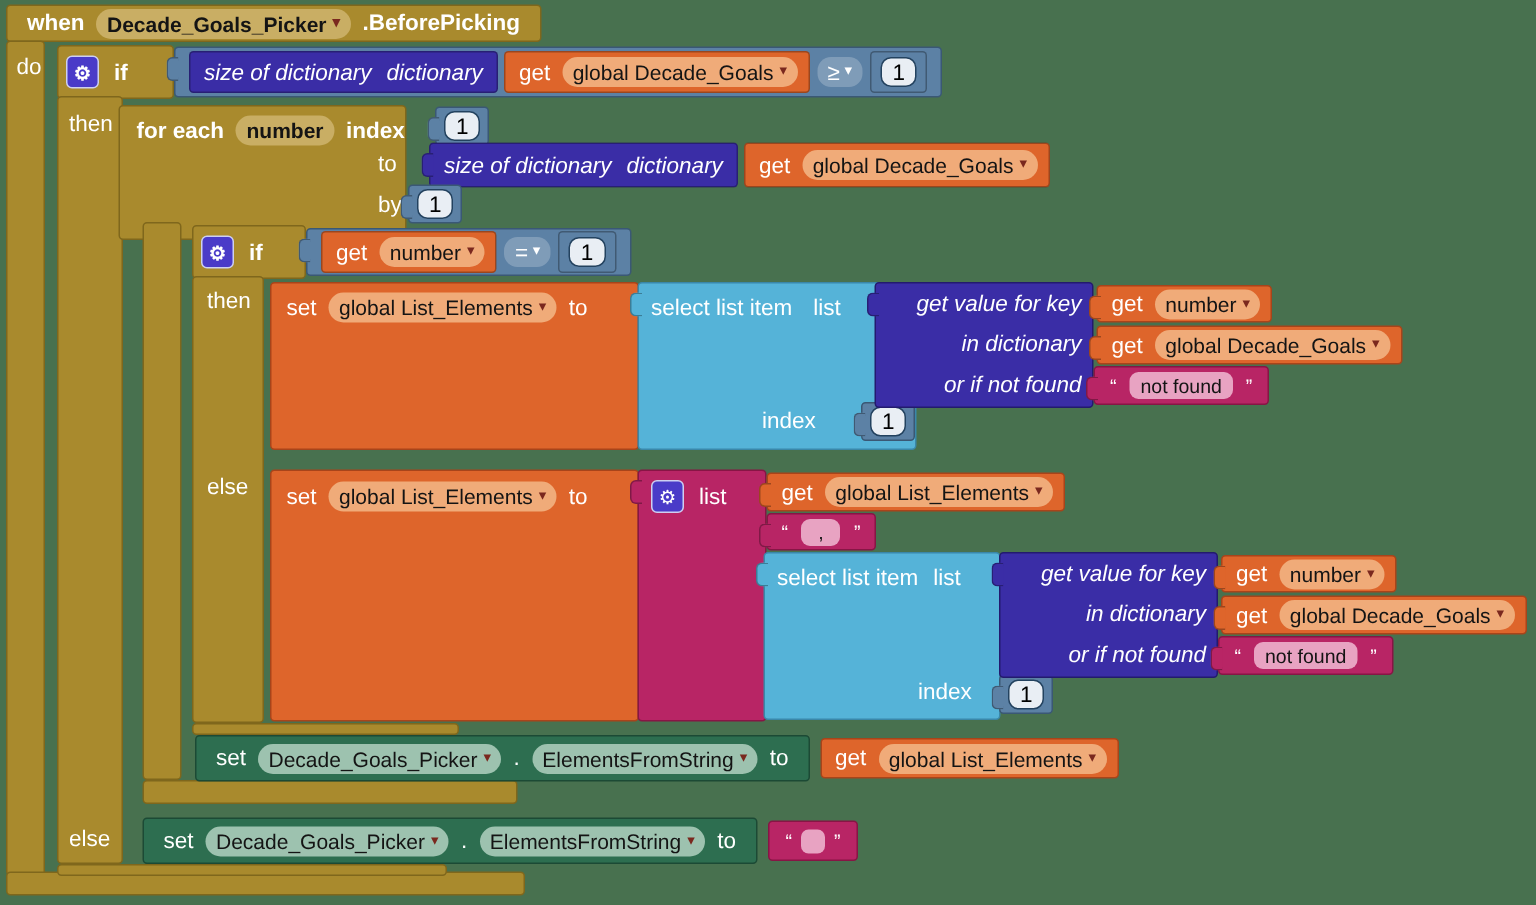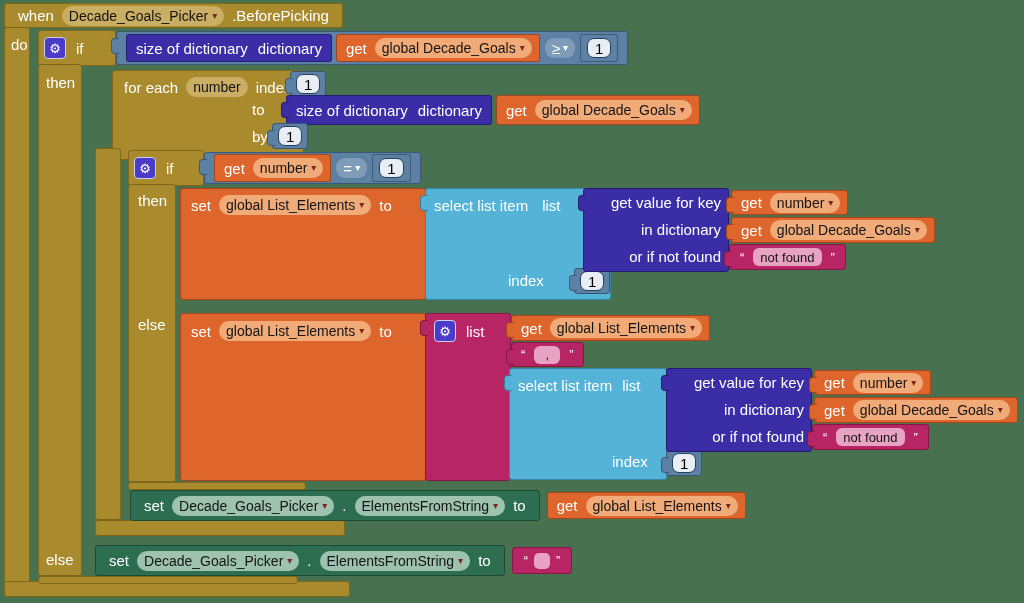--- a/index.html
+++ b/index.html
@@ -2,23 +2,23 @@
 <html><head>
 <meta charset="utf-8">
 <style>
   html,body{margin:0;padding:0;background:#48714F;}
   #canvas{position:relative;width:1024px;height:603px;background:#48714F;
     font-family:"Liberation Sans",sans-serif;font-size:15px;overflow:hidden;}
   .abs{position:absolute;box-sizing:border-box;}
   .row{position:absolute;display:flex;align-items:center;white-space:nowrap;box-sizing:border-box;}
   .seg{display:inline-flex;align-items:center;white-space:nowrap;box-sizing:border-box;}
   .blk{border:1px solid rgba(0,0,0,.35);border-radius:3px;}
-  .gold{--c:#A98A2D;background:var(--c);border-color:#7f671c;}
+  .gold{--c:#A98A2D;background:var(--c);border-color:#7f671c;font-weight:bold;}
   .blue{--c:#5C81A5;background:var(--c);border-color:#3a5875;}
-  .indigo{--c:#3A2DA6;background:var(--c);border-color:#231a6e;}
+  .indigo{--c:#3A2DA6;background:var(--c);border-color:#231a6e;font-style:italic;}
   .orange{--c:#DE652B;background:var(--c);border-color:#a8441a;}
   .cyan{--c:#55B3D8;background:var(--c);border-color:#3a87a9;}
   .magenta{--c:#B82565;background:var(--c);border-color:#871545;}
   .green{--c:#2D6E50;background:var(--c);border-color:#1c4a35;}
   .tab::before{content:"";position:absolute;left:-6px;top:6px;width:7px;height:14px;
     background:var(--c);border:1px solid rgba(0,0,0,.3);border-right:none;border-radius:4px 0 0 4px;}
   .lbl{color:#fff;padding:0 5px;}
   .lblw{position:absolute;color:#fff;}
   .fld{display:inline-flex;align-items:center;gap:4px;height:20px;border-radius:10px;
     padding:0 7px;margin:0 3px;color:#141414;font-size:14px;}
@@ -80,21 +80,21 @@
     </span>
     <span class="op">
       <span>≥</span>
       <span class="arr-w">▾</span>
     </span>
     <span class="vblk blue">
       <span class="numf">1</span>
     </span>
   </div>
 
-  <div class="abs blk gold" style="left:112px;top:70px;width:192px;height:90px;">
+  <div class="abs blk gold" style="left:79px;top:70px;width:192px;height:90px;">
     <div class="row" style="left:6px;top:3px;height:26px;">
       <span class="lbl">for each</span>
       <span class="fld fld-gold">
         <span>number</span>
       </span>
       <span class="lbl">index</span>
     </div>
   </div>
   <div class="row blk blue tab" style="left:290px;top:71px;height:26px;padding:0 3px;">
     <span class="numf">1</span>

